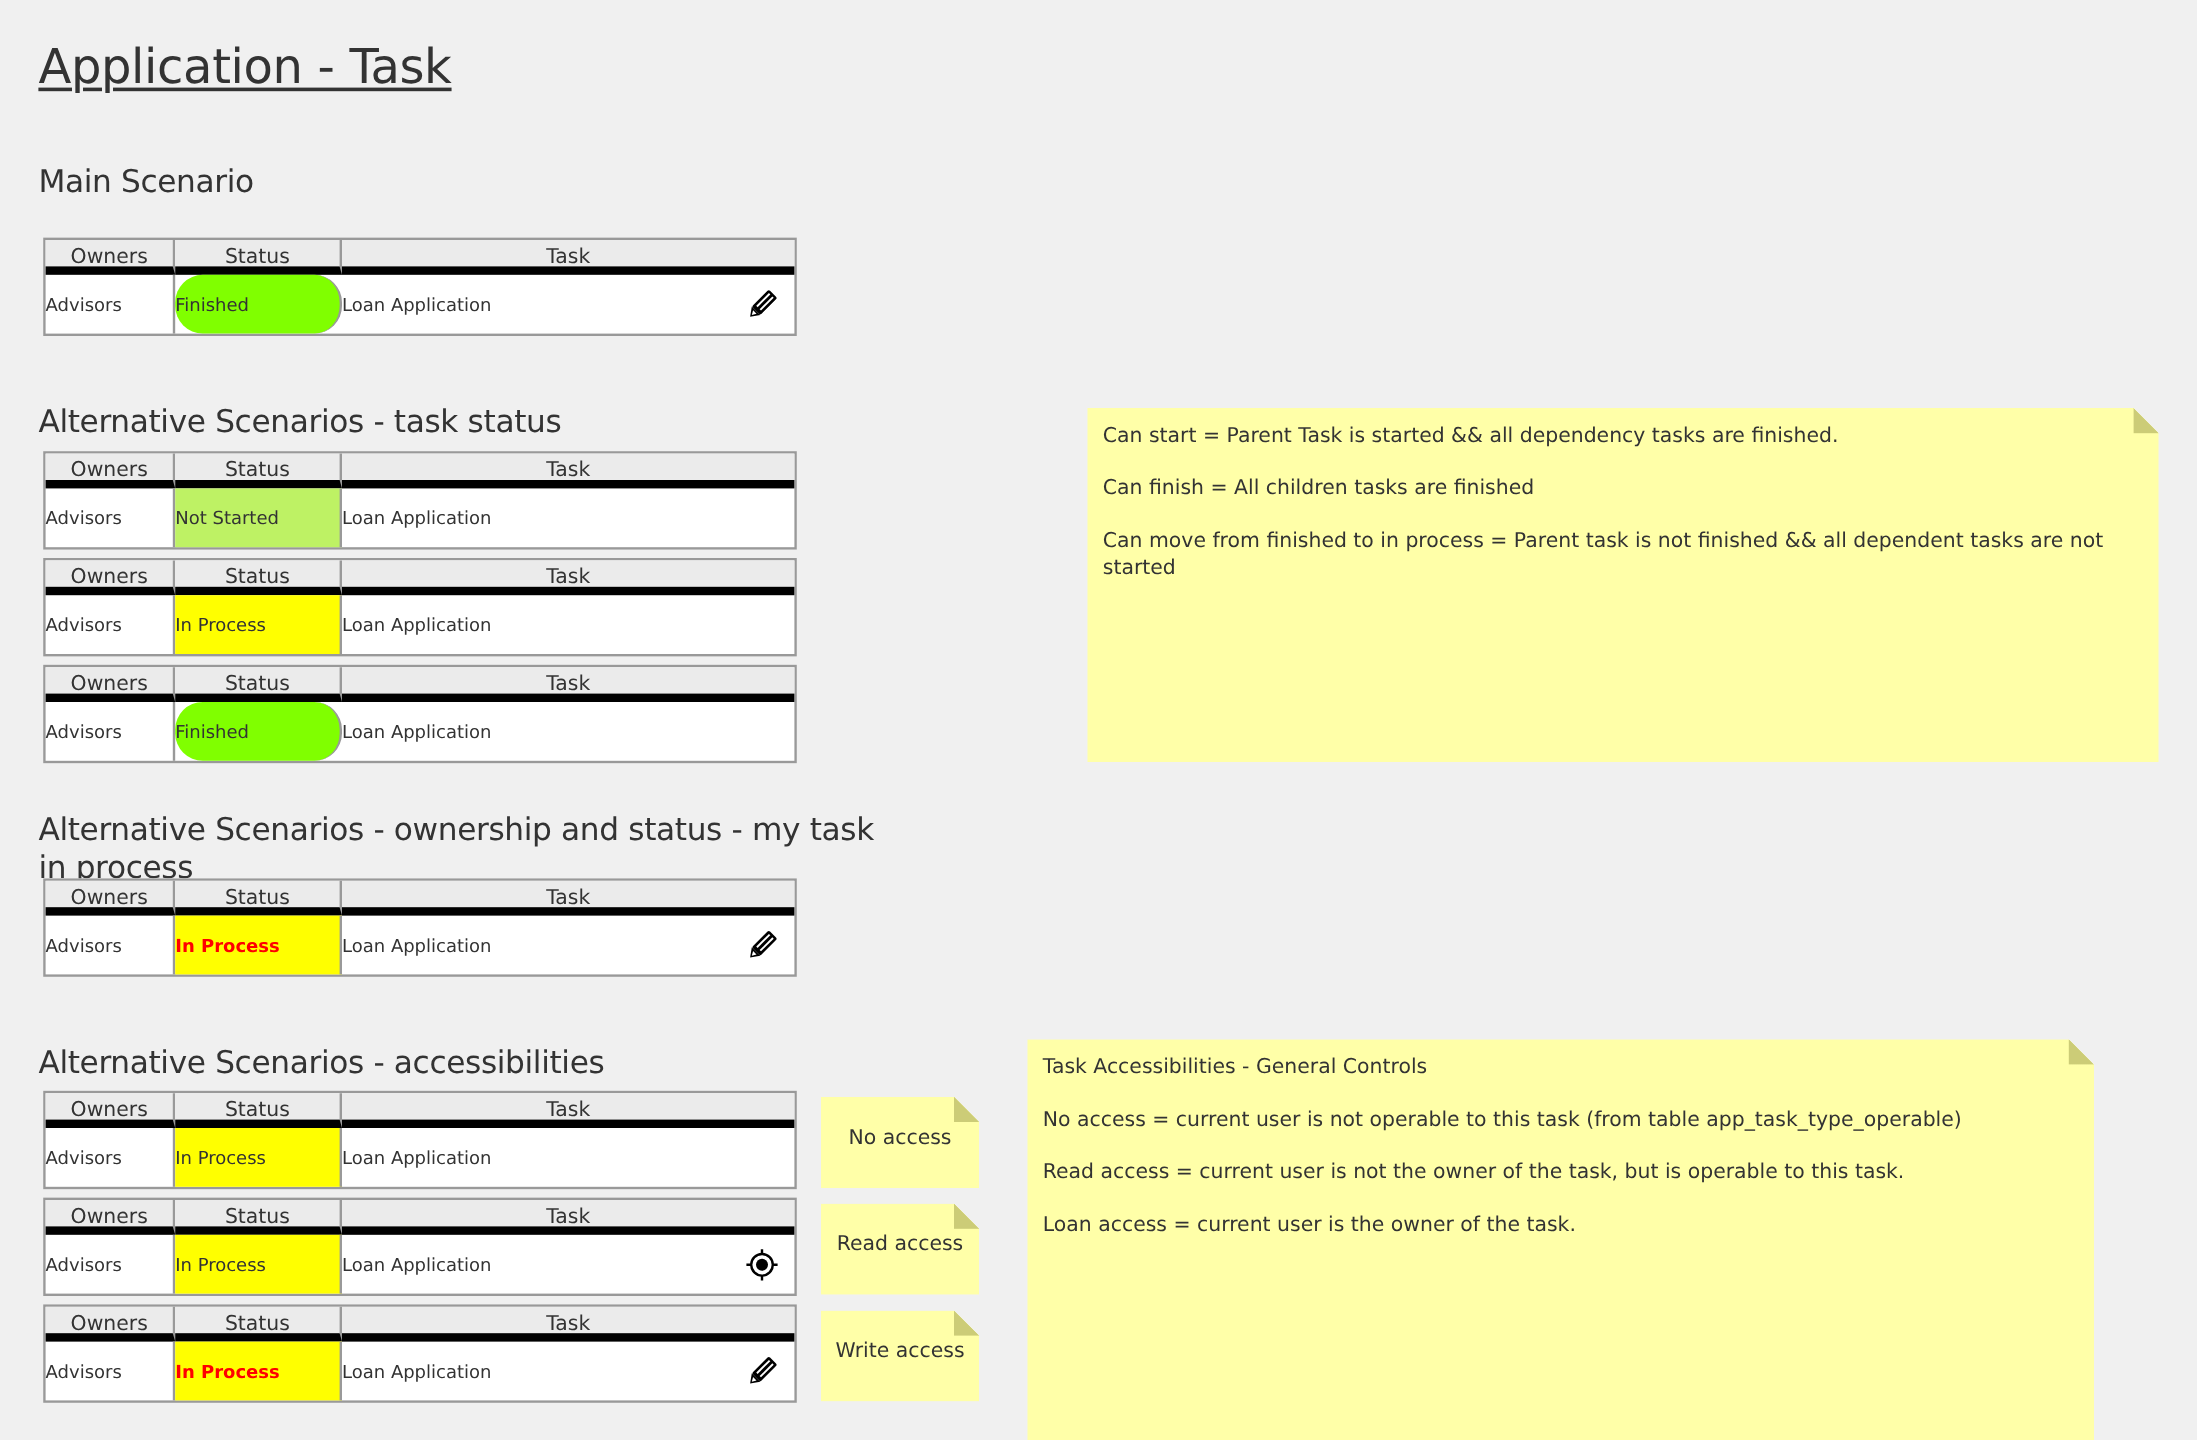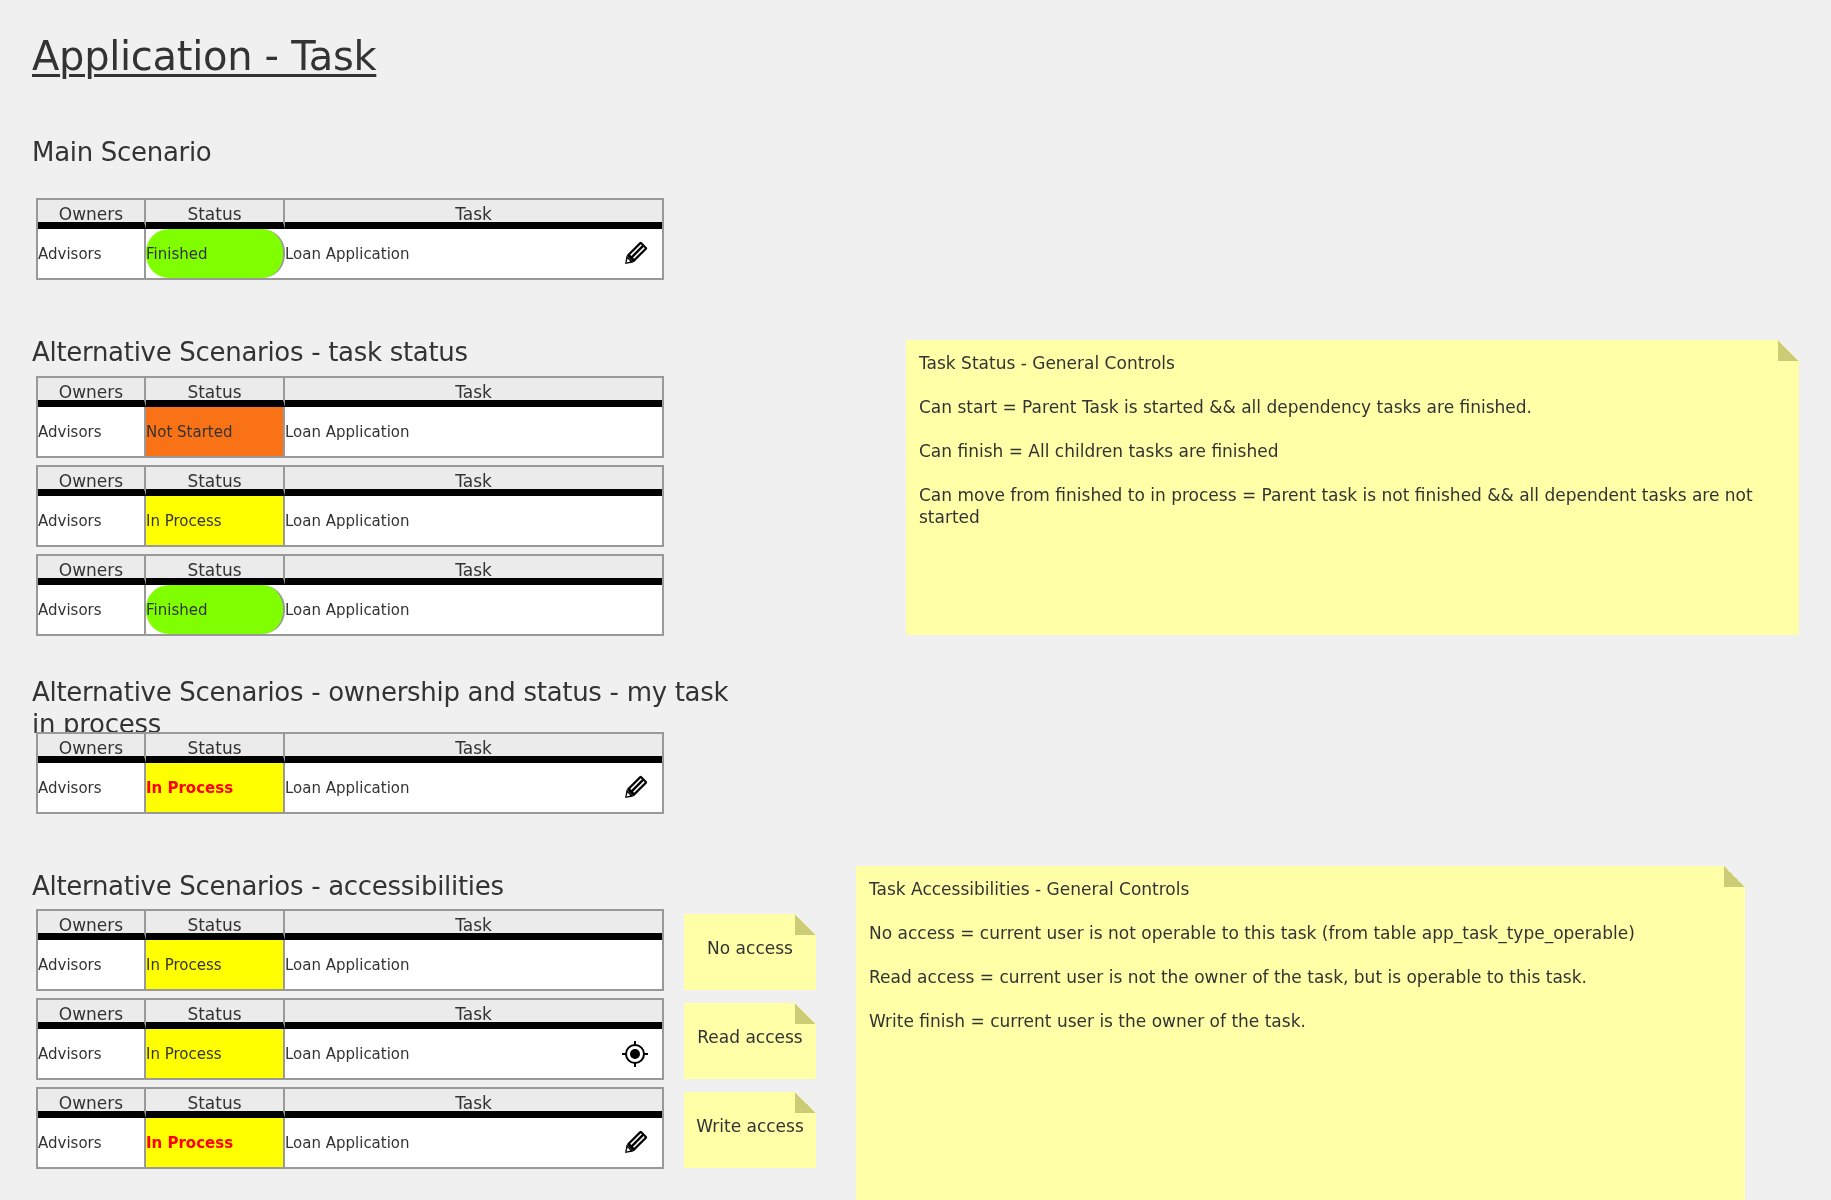--- a/index.html
+++ b/index.html
@@ -66,21 +66,21 @@
       align-items: center;
       padding-left: 0;
       color: #333;
       box-sizing: border-box;
       position: relative;
     }
     .task-table .col1 { border-right: 2px solid #999999; }
     .task-table .col2 { border-right: 2px solid #999999; }
     .status-finished { background: #80ff00; border-radius: 23px; }
     .status-inprocess { background: #ffff00; }
-    .status-notstarted { background: #f97316; }
+    .status-notstarted { background: #bef264; }
     .status-strong { color: #ff0000 !important; font-weight: bold; }
     .task-icon {
       position: absolute;
       right: 12px;
       top: 50%;
       transform: translateY(-50%);
       width: 30px;
       height: 30px;
     }
     .note {
@@ -173,21 +173,20 @@
   <div class="hcell">Task</div>
   <div class="cell col1">Advisors</div>
   <div class="cell col2 status-finished">Finished</div>
   <div class="cell">
     <span>Loan Application</span>
   </div>
 </div>
 
 <div class="note note-big" style="left:906px; top:340px; width:893px; height:295px;">
   <div class="fold"></div>
-  <p>Task Status - General Controls</p>
   <p>Can start = Parent Task is started &amp;&amp; all dependency tasks are finished.</p>
   <p>Can finish = All children tasks are finished</p>
   <p>Can move from finished to in process = Parent task is not finished &amp;&amp; all dependent tasks are not started</p>
 </div>
 
 <h2 class="section-heading" style="top:676px; width:700px;">Alternative Scenarios - ownership and status - my task in process</h2>
 
 <div class="task-table" style="top:732px;">
   <div class="hcell col1">Owners</div>
   <div class="hcell col2">Status</div>
@@ -271,14 +270,14 @@
 <div class="note note-small" style="top:1092px;">
   <div class="fold"></div>
   <span>Write access</span>
 </div>
 
 <div class="note note-big" style="left:834px; top:866px; width:889px; height:377px;margin-left:22px;">
   <div class="fold"></div>
   <p>Task Accessibilities - General Controls</p>
   <p>No access = current user is not operable to this task (from table app_task_type_operable)</p>
   <p>Read access = current user is not the owner of the task, but is operable to this task.</p>
-  <p>Write finish = current user is the owner of the task.</p>
+  <p>Loan access = current user is the owner of the task.</p>
 </div>
 
 </body></html>

